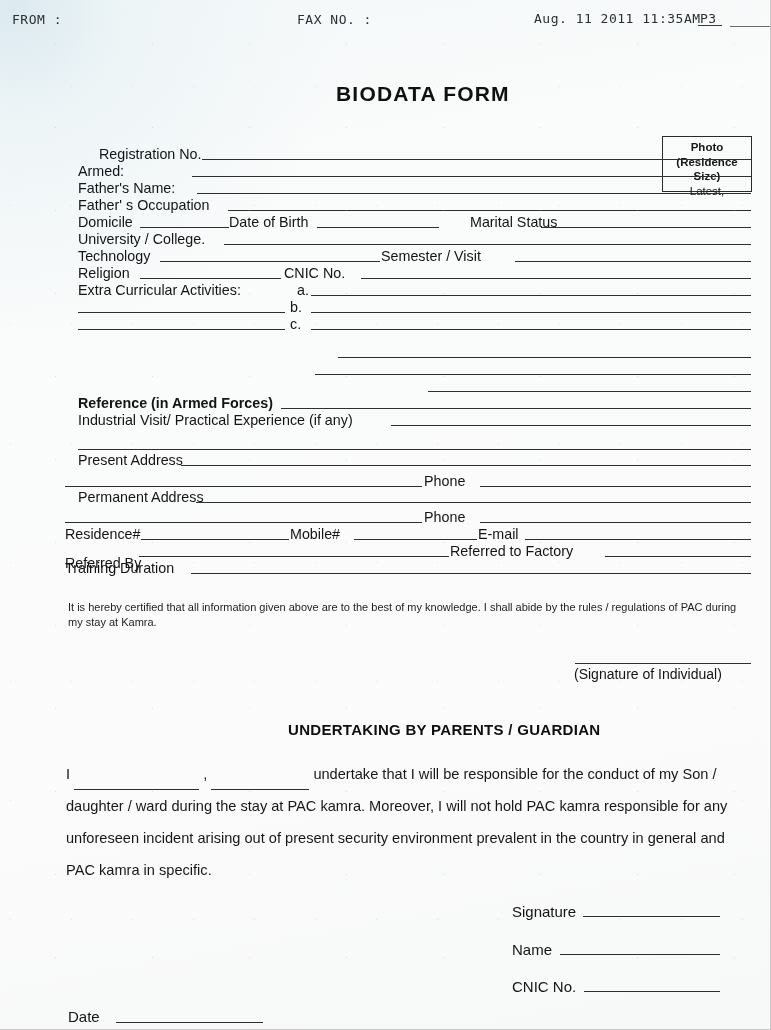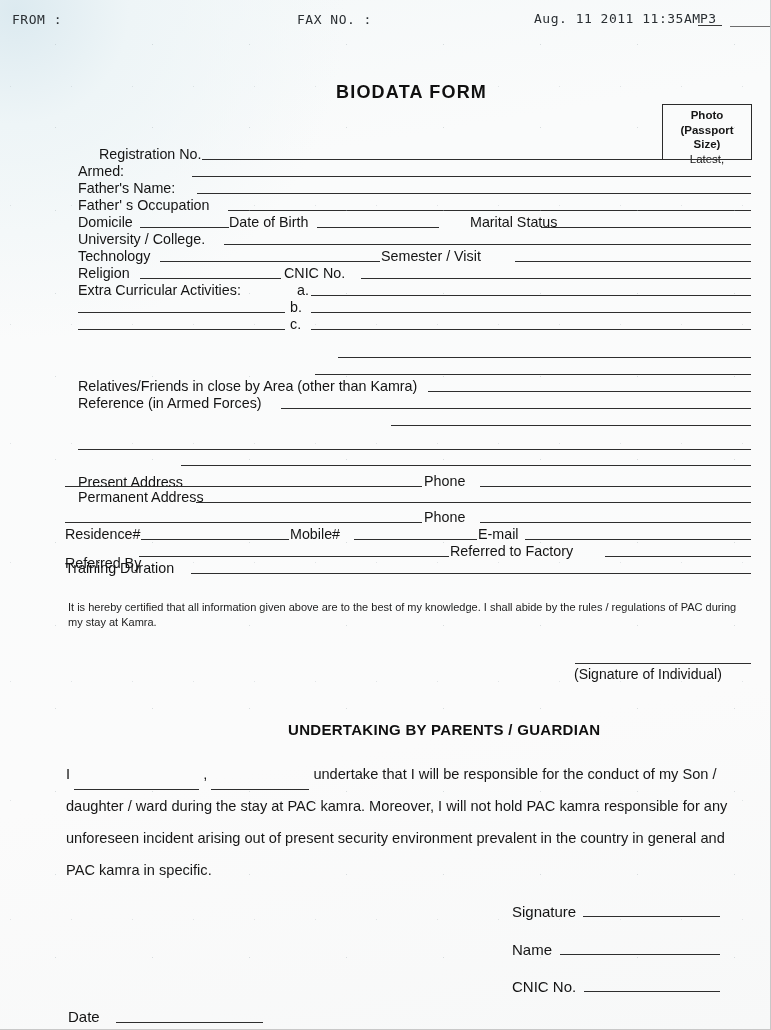--- a/index.html
+++ b/index.html
@@ -46,21 +46,21 @@
     color: #2a2f33;
     white-space: nowrap;
   }
   .fax-rule {
     position: absolute;
     border-bottom: 1px solid #3a3a3a;
   }
 
   
   .title {
-    font-size: 18px;
+    font-size: 21px;
     font-weight: bold;
     letter-spacing: 1.2px;
     color: #101010;
     white-space: nowrap;
   }
 
   
   .photo-box {
     border: 1.3px solid #2b2b2b;
     text-align: center;
@@ -135,23 +135,23 @@
 
   <div class="abs fax" style="left:12px; top:12px;">FROM :</div>
   <div class="abs fax" style="left:297px; top:12px;">FAX NO. :</div>
   <div class="abs fax" style="left:534px; top:11px;">Aug. 11 2011 11:35AM</div>
   <div class="abs fax" style="left:700px; top:11px;">P3</div>
   <div class="fax-rule" style="left:698px; top:25px; width:24px;"></div>
   <div class="fax-rule" style="left:730px; top:26px; width:41px; border-bottom-color:#6d6d6d;"></div>
 
   <div class="abs title" style="left:336px; top:82px;">BIODATA FORM</div>
 
-  <div class="abs photo-box" style="left:662px; top:104px; width:90px; height:56px;">
+  <div class="abs photo-box" style="left:662px; top:136px; width:90px; height:56px;">
     <div>Photo</div>
-    <div>(Passport</div>
+    <div>(Residence</div>
     <div>Size)</div>
     <div class="photo-latest">Latest,</div>
   </div>
 
   <div class="abs lbl" style="left:78px; top:147px;margin-left:21px;">Registration No.</div>
   <div class="rule" style="left:202px; top:159px; width:549px;"></div>
 
   <div class="abs lbl" style="left:78px; top:164px;">Armed:</div>
   <div class="rule" style="left:192px; top:176px; width:559px;"></div>
 
@@ -190,30 +190,30 @@
   <div class="rule" style="left:311px; top:312px; width:440px;"></div>
 
   <div class="abs lbl" style="left:290px; top:317px;">c.</div>
   <div class="rule" style="left:78px; top:329px; width:207px;"></div>
   <div class="rule" style="left:311px; top:329px; width:440px;"></div>
 
   <div class="rule" style="left:338px; top:357px; width:413px;"></div>
 
   <div class="rule" style="left:315px; top:374px; width:436px;"></div>
 
-  <div class="abs lbl" style="left:78px; top:379px;">Relatives/Friends in close by Area (other than Kamra)</div>
   <div class="rule" style="left:428px; top:391px; width:323px;"></div>
 
-  <div class="abs lbl" style="left:78px; top:396px;">Reference (in Armed Forces)</div>
+  <div class="abs lbl" style="left:78px; top:396px;font-weight:bold;">Reference (in Armed Forces)</div>
   <div class="rule" style="left:281px; top:408px; width:470px;"></div>
 
+  <div class="abs lbl" style="left:78px; top:413px;">Industrial Visit/ Practical Experience (if any)</div>
   <div class="rule" style="left:391px; top:425px; width:360px;"></div>
 
   <div class="rule" style="left:78px; top:449px; width:673px;"></div>
-  <div class="abs lbl" style="left:78px; top:475px;">Present Address</div>
+  <div class="abs lbl" style="left:78px; top:453px;">Present Address</div>
   <div class="rule" style="left:181px; top:465px; width:570px;"></div>
 
   <div class="rule" style="left:65px; top:486px; width:357px;"></div>
   <div class="abs lbl" style="left:424px; top:474px;">Phone</div>
   <div class="rule" style="left:480px; top:486px; width:271px;"></div>
 
   <div class="abs lbl" style="left:78px; top:490px;">Permanent Address</div>
   <div class="rule" style="left:196px; top:502px; width:555px;"></div>
 
   <div class="rule" style="left:65px; top:522px; width:357px;"></div>

